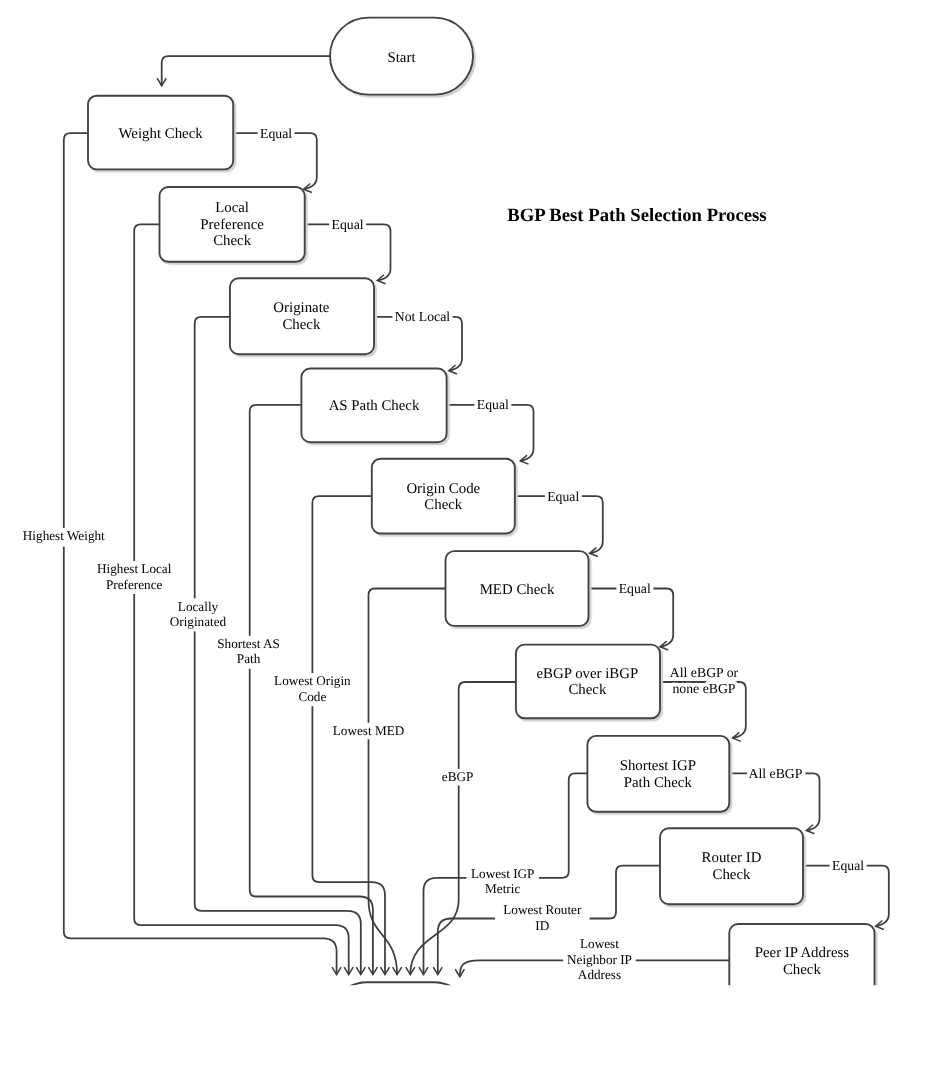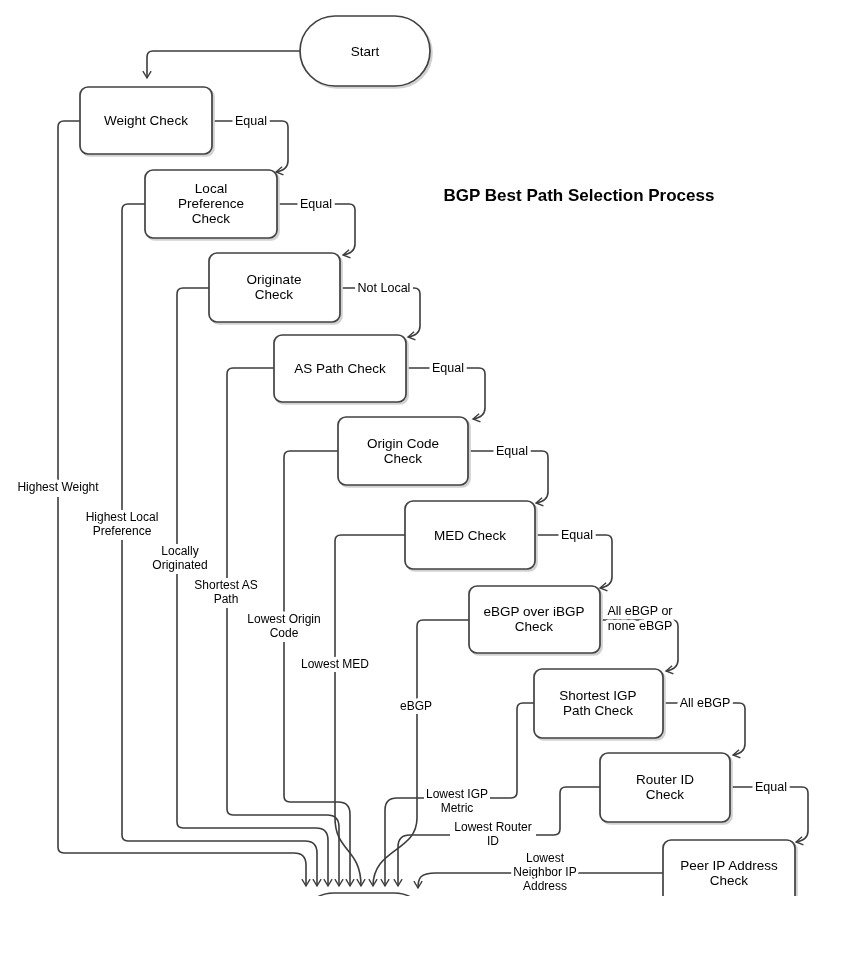--- a/index.html
+++ b/index.html
@@ -7,20 +7,21 @@
     padding: 0;
     background: #ffffff;
     font-family: "Liberation Sans", "DejaVu Sans", sans-serif;
   }
   .stage {
     position: relative;
     width: 857px;
     height: 896px;
     background: #ffffff;
     overflow: hidden;
+    font-family: Liberation Serif, serif;
   }
   svg { display: block; }
   .edge {
     fill: none;
     stroke: #3d3d3d;
     stroke-width: 1.6;
   }
   .node-box {
     fill: #ffffff;
     stroke: #424242;

